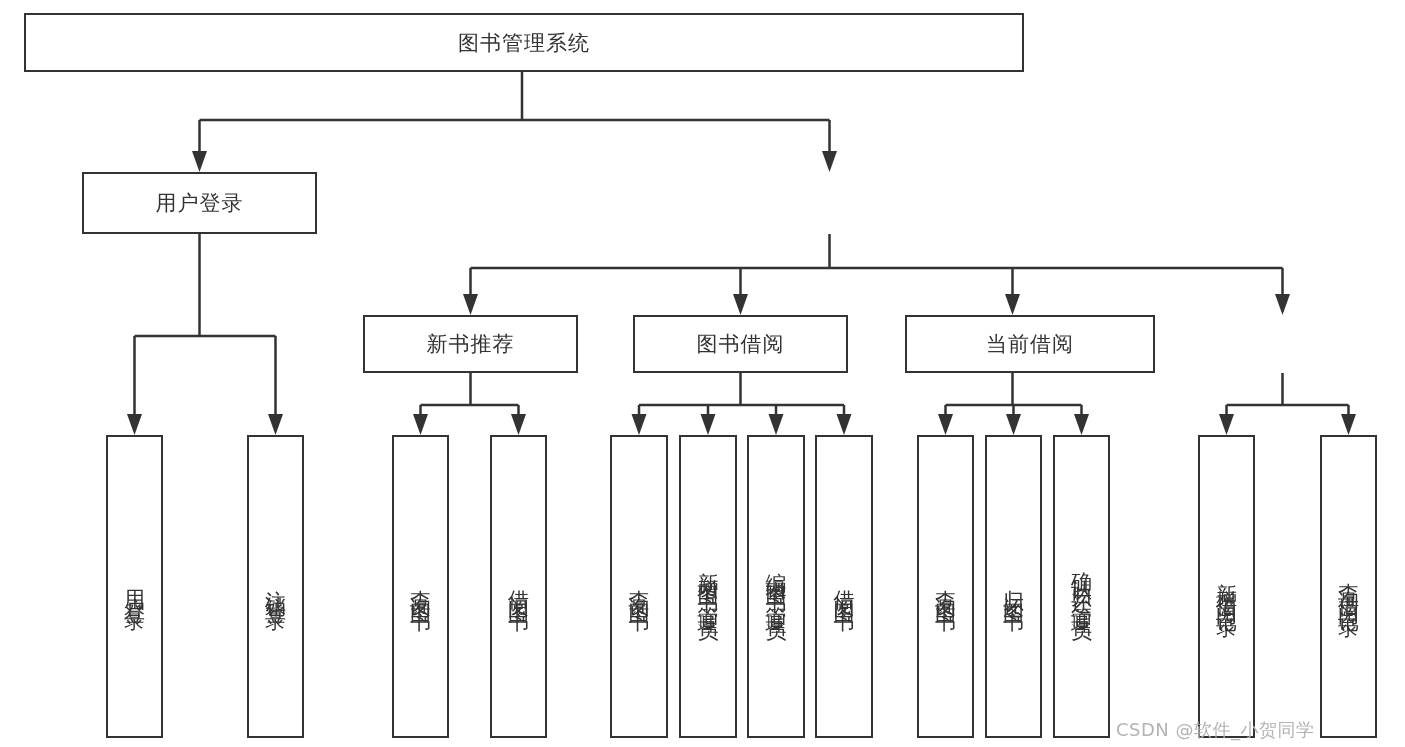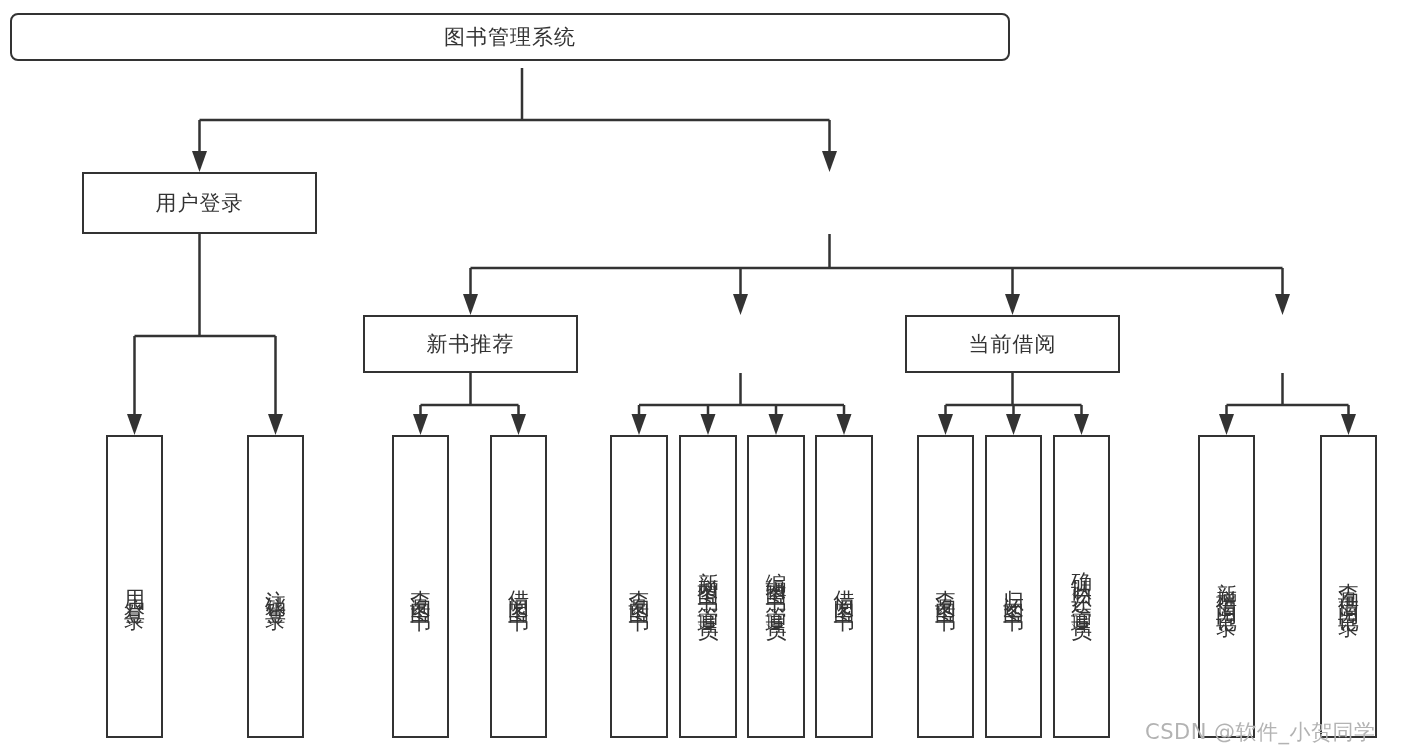--- a/index.html
+++ b/index.html
@@ -30,24 +30,24 @@
     white-space: nowrap;
   }
   .node.v {
     writing-mode: vertical-rl;
     letter-spacing: 7px;
     font-size: 21px;
     white-space: normal;
   }
   .watermark {
     position: absolute;
-    left: 1145px;
+    left: 1116px;
     top: 718px;
     color: #b3b3b3;
-    font-size: 21px;
+    font-size: 18px;
     letter-spacing: 0.5px;
     z-index: 5;
   }
 </style>
 </head>
 <body>
 
 <div class="canvas">
 
   <svg class="connectors" width="1405" height="747" viewBox="0 0 1405 747" aria-hidden="true">
@@ -75,26 +75,27 @@
       <polygon points="768.5,414 783.5,414 776,435"></polygon>
       <polygon points="836.5,414 851.5,414 844,435"></polygon>
       <polygon points="938,414 953,414 945.5,435"></polygon>
       <polygon points="1006,414 1021,414 1013.5,435"></polygon>
       <polygon points="1074,414 1089,414 1081.5,435"></polygon>
       <polygon points="1219,414 1234,414 1226.5,435"></polygon>
       <polygon points="1341,414 1356,414 1348.5,435"></polygon>
     </g>
   </svg>
 
-  <div class="node" style="left:10px; top:13px; width:1000px; height:48px;border-radius:8px;">图书管理系统</div>
+  <div class="node" style="left:24px; top:13px; width:1000px; height:59px;">图书管理系统</div>
 
   <div class="node" style="left:82px; top:172px; width:235px; height:62px;">用户登录</div>
 
   <div class="node" style="left:363px; top:315px; width:215px; height:58px;">新书推荐</div>
-  <div class="node" style="left:905px; top:315px; width:215px; height:58px;">当前借阅</div>
+  <div class="node" style="left:633px; top:315px; width:215px; height:58px;">图书借阅</div>
+  <div class="node" style="left:905px; top:315px; width:250px; height:58px;">当前借阅</div>
 
   <div class="node v" style="left:106px; top:435px; width:57px; height:303px;">用户登录</div>
   <div class="node v" style="left:247px; top:435px; width:57px; height:303px;">注销登录</div>
 
   <div class="node v" style="left:392px; top:435px; width:57px; height:303px;">查询图书</div>
   <div class="node v" style="left:490px; top:435px; width:57px; height:303px;">借阅图书</div>
 
   <div class="node v" style="left:610px; top:435px; width:58px; height:303px;">查询图书</div>
   <div class="node v" style="left:679px; top:435px; width:58px; height:303px;">新增图书（管理员）</div>
   <div class="node v" style="left:747px; top:435px; width:58px; height:303px;">编辑图书（管理员）</div>

